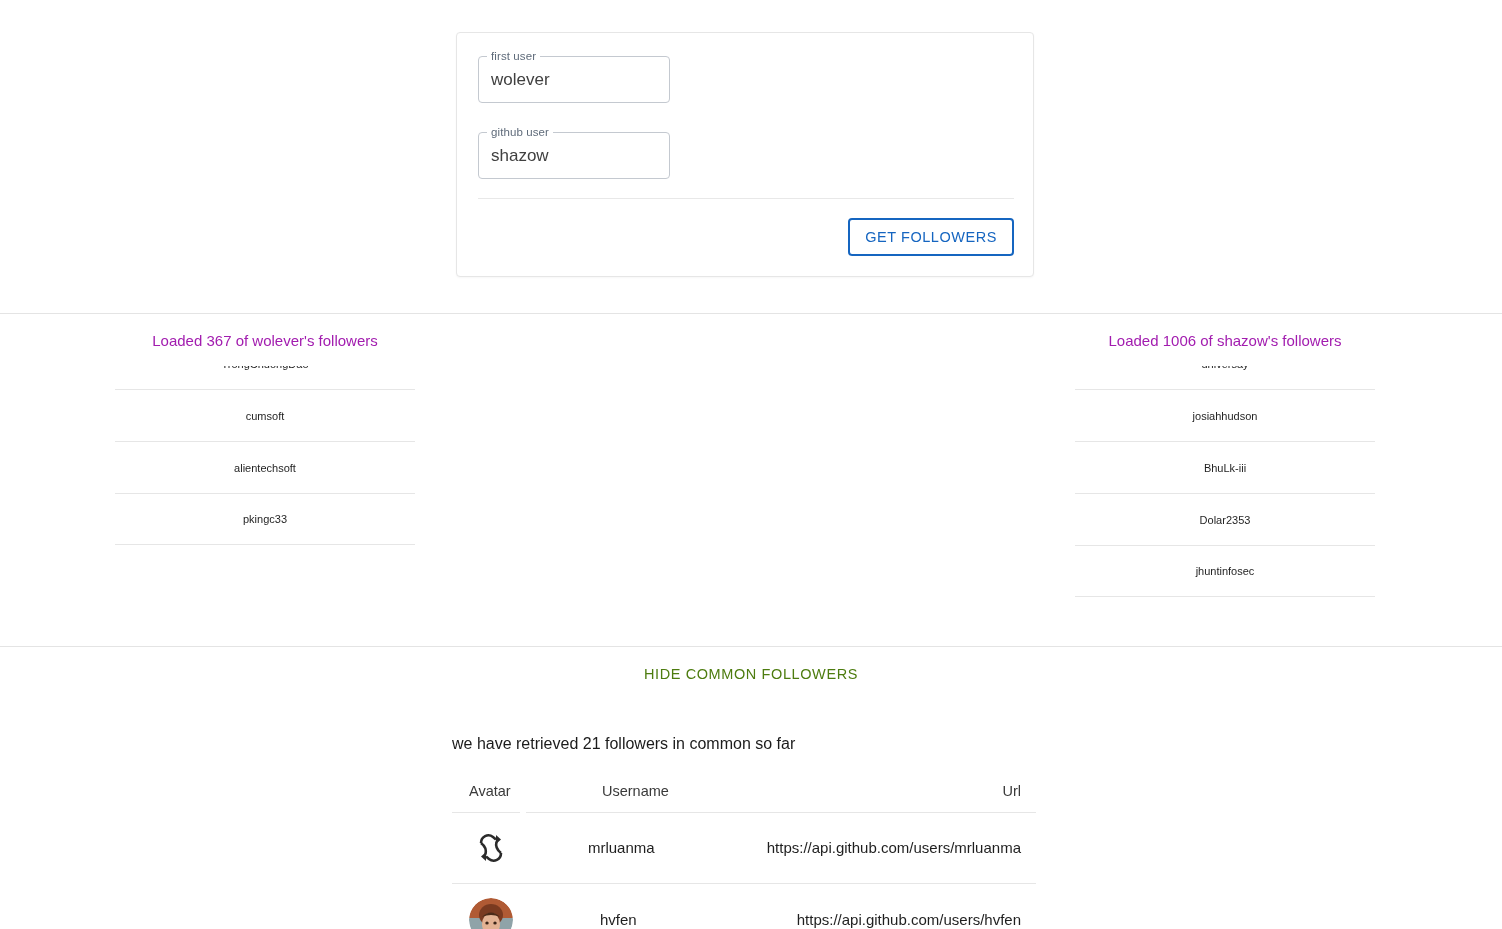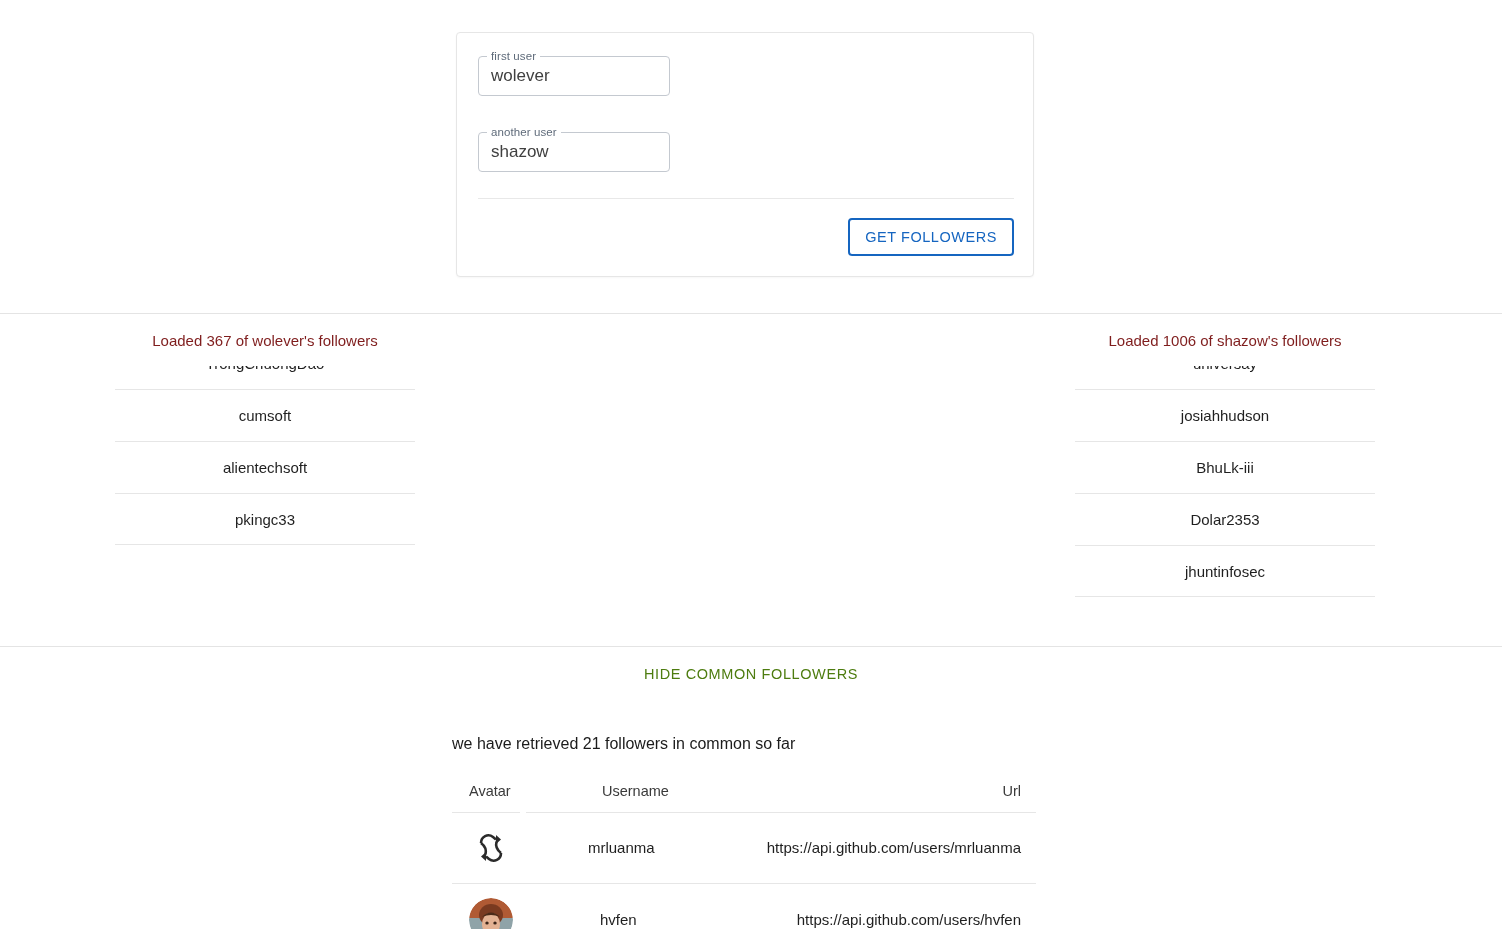--- a/index.html
+++ b/index.html
@@ -31,21 +31,21 @@
     box-sizing: border-box;
     background: #fff;
     border: 1px solid #e6e6e6;
     border-radius: 4px;
     box-shadow: 0 1px 2px rgba(0,0,0,0.035);
   }
   .field {
     position: absolute;
     left: 21px;
     width: 192px;
-    height: 40px;
+    height: 47px;
     box-sizing: border-box;
   }
   .field.f1 { top: 23px; }
   .field.f2 { top: 99px; }
   .field-outline {
     position: absolute;
     inset: 0;
     border: 1px solid #c4c9d0;
     border-radius: 4px;
     pointer-events: none;
@@ -135,41 +135,41 @@
     width: 300px;
   }
   .list-col.left  { left: 115px; }
   .list-col.right { left: 1075px; }
   .list-title {
     height: 52px;
     display: flex;
     align-items: center;
     justify-content: center;
     font-size: 15px;
-    color: #7f1d1d;
+    color: #a21caf;
     white-space: nowrap;
   }
   .list-clip {
     height: 257px;
     overflow: hidden;
     position: relative;
   }
   .list-inner {
     position: absolute;
     left: 0;
     top: -29px;
     width: 100%;
   }
   .list-item {
     height: 52px;
     border-top: 1px solid #e6e6e6;
     display: flex;
     align-items: center;
     justify-content: center;
-    font-size: 15px;
+    font-size: 11px;
     color: #1f1f1f;
     cursor: pointer;
     box-sizing: border-box;
   }
   .list-item:last-child { border-bottom: 1px solid #e6e6e6; }
 
   
   .common-zone {
     position: relative;
     height: 281px;
@@ -259,21 +259,21 @@
   <div class="card">
 
     <div class="field f1">
       <div class="field-outline"></div>
       <div class="field-notch">first user</div>
       <input class="field-value" type="text" value="wolever" style="">
     </div>
 
     <div class="field f2">
       <div class="field-outline"></div>
-      <div class="field-notch">another user</div>
+      <div class="field-notch">github user</div>
       <input class="field-value" type="text" value="shazow" style="">
     </div>
 
     <div class="card-divider"></div>
 
     <div class="card-actions">
       <button class="btn-outlined">GET FOLLOWERS</button>
     </div>
   </div>
   <div class="hrule" style="top:313px;"></div>

